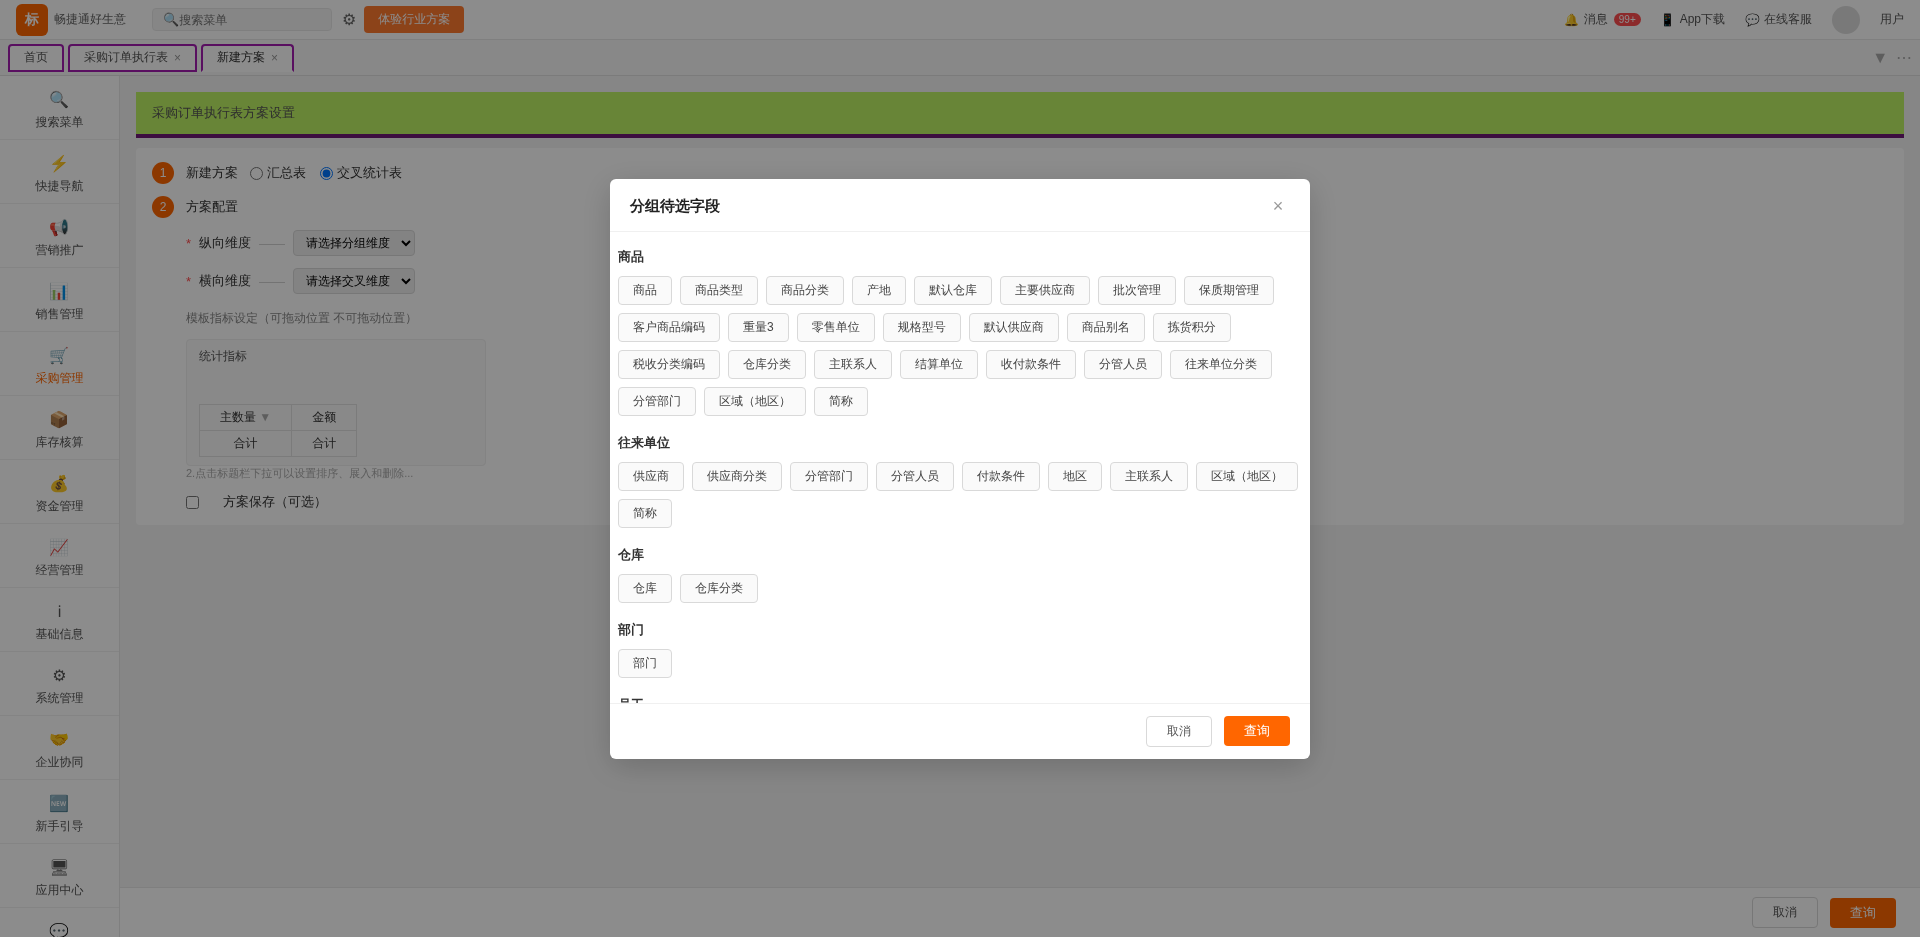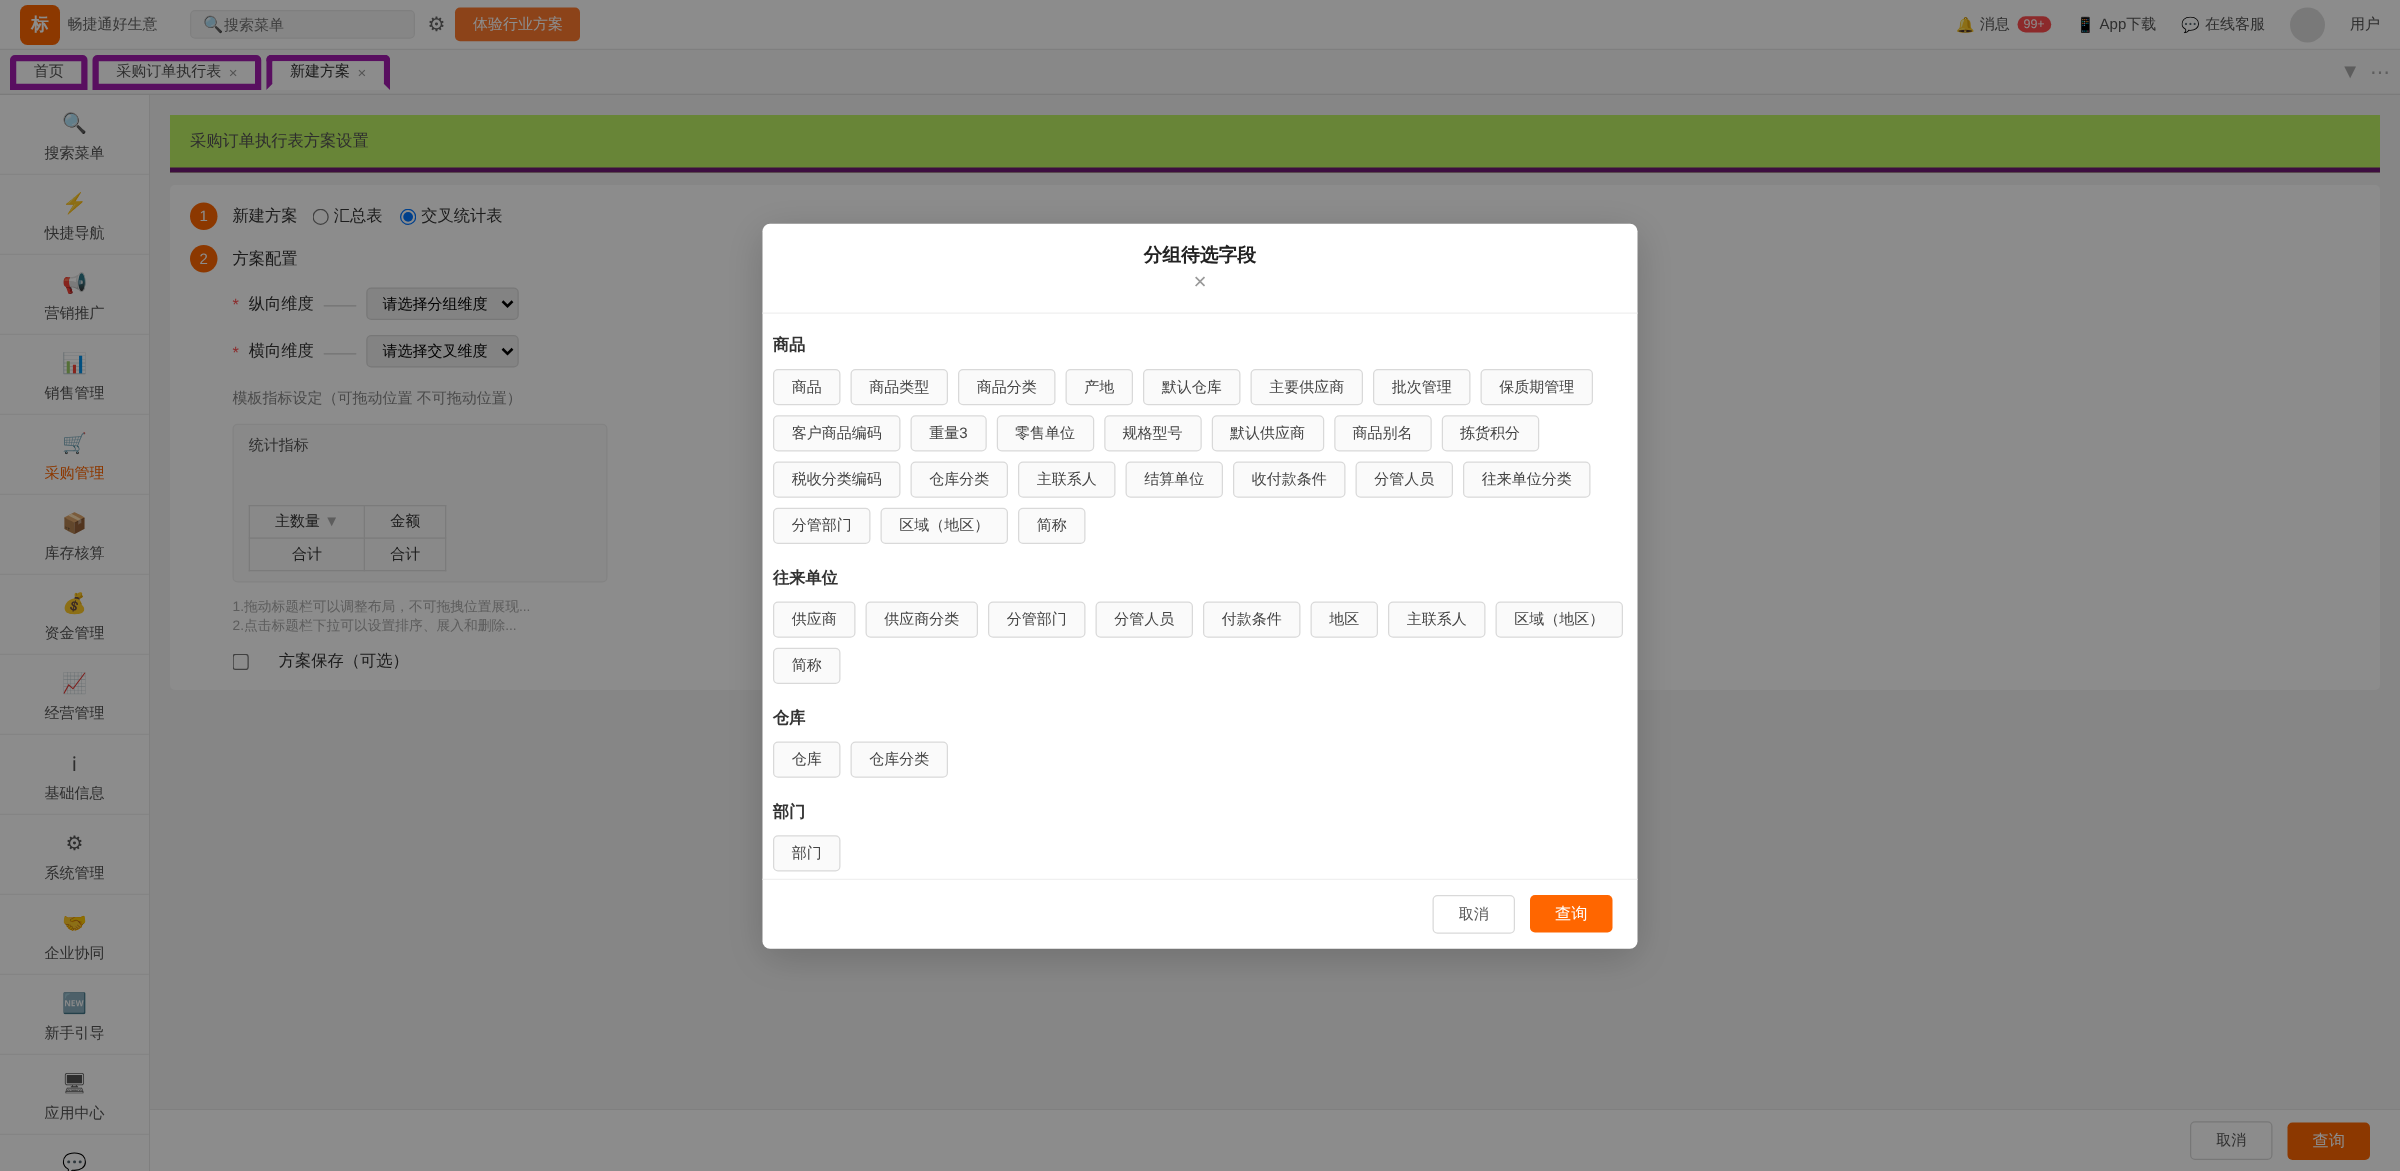--- a/index.html
+++ b/index.html
@@ -71,21 +71,21 @@
       padding: 0 8px;
       border-bottom: 1px solid #e0e0e0;
       position: fixed;
       top: 40px; left: 0; right: 0;
       z-index: 99;
     }
     .tab-item {
       height: 28px;
       padding: 0 14px;
       display: flex; align-items: center; gap: 6px;
-      border: 5px solid #a21caf;
+      border: 2px solid #a21caf;
       border-radius: 4px 4px 0 0;
       background: #fff;
       margin-right: 4px;
       font-size: 12px;
       cursor: pointer;
       color: #555;
     }
     .tab-item.active {
       background: #fff;
       border-bottom-color: #fff;
@@ -139,21 +139,20 @@
       width: 700px;
       max-height: 580px;
       display: flex; flex-direction: column;
       box-shadow: 0 8px 32px rgba(0,0,0,0.18);
     }
     .modal-header {
       display: flex; align-items: center; justify-content: space-between;
       padding: 16px 20px 12px;
       border-bottom: 1px solid #f0f0f0;
       flex-shrink: 0;
-      flex-direction: column;
     }
     .modal-title { font-size: 15px; font-weight: bold; color: #222; }
     .modal-close {
       cursor: pointer; color: #999; font-size: 18px;
       width: 24px; height: 24px; display: flex; align-items: center; justify-content: center;
     }
     .modal-body {
       flex: 1;
       overflow-y: auto;
       padding: 16px 8px;
@@ -394,21 +393,20 @@
           </thead>
           <tbody>
             <tr>
               <td style="border:1px solid #e0e0e0;padding:4px 20px;text-align:center;">合计</td>
               <td style="border:1px solid #e0e0e0;padding:4px 20px;text-align:center;">合计</td>
             </tr>
           </tbody>
         </table>
       </div>
     </div>
-    <div style="margin-left:34px;margin-top:12px;font-size:11px;color:#aaa;">1.拖动标题栏可以调整布局，不可拖拽位置展现...</div>
     <div style="margin-left:34px;font-size:11px;color:#aaa;">2.点击标题栏下拉可以设置排序、展入和删除...</div>
     <div style="margin-left:34px;margin-top:12px;display:flex;align-items:center;gap:24px;">
       <input type="checkbox" style="">
       <span>方案保存（可选）</span>
     </div>
   </div>
 </div>
 
 <div class="bottom-bar">
   <button class="btn-cancel">取消</button>

